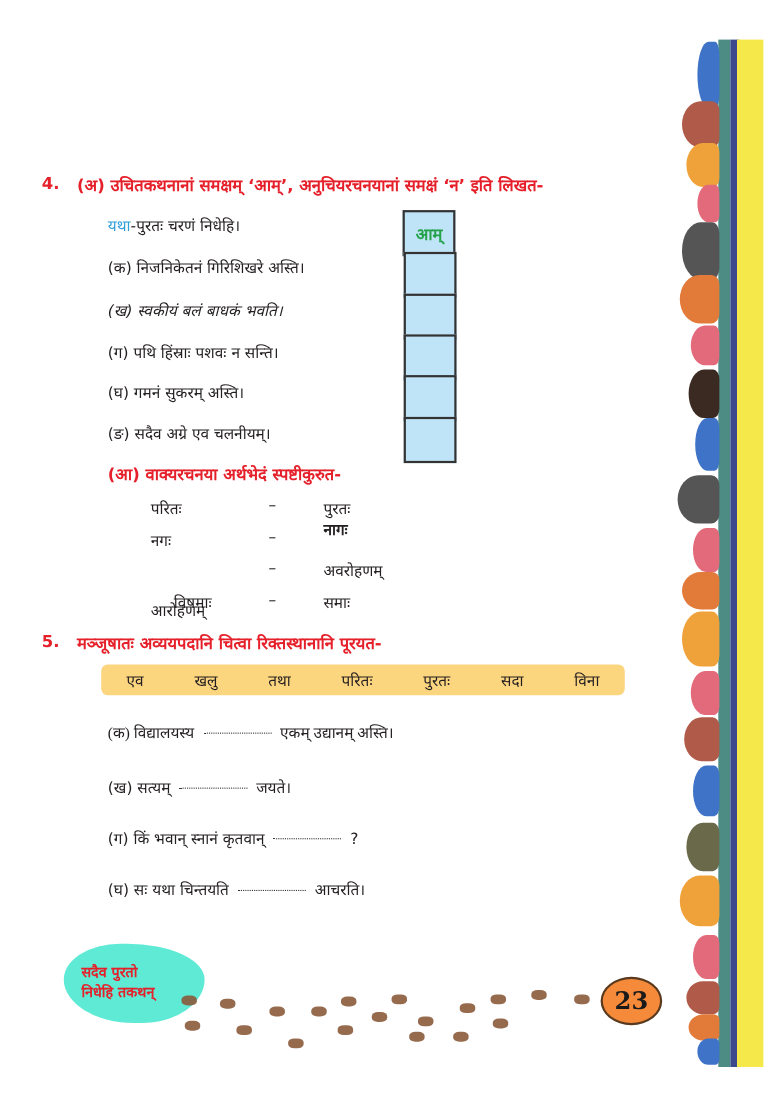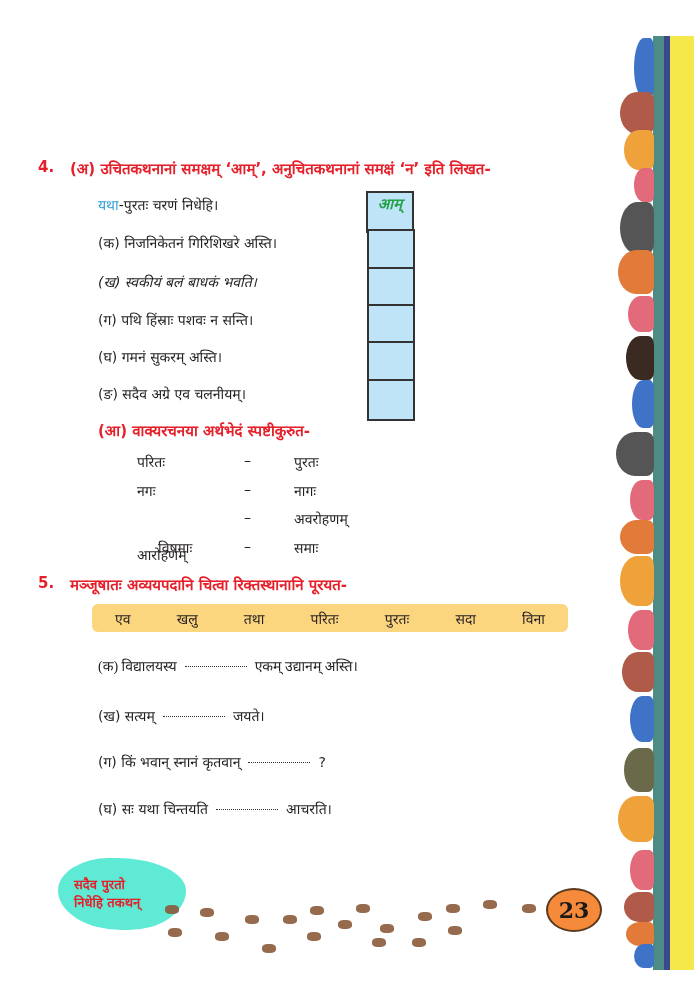--- a/index.html
+++ b/index.html
@@ -4,21 +4,21 @@
 <style>
   html, body { margin:0; padding:0; }
   body { width:700px; height:1000px; background:#ffffff; position:relative; overflow:hidden;
          font-family:"DejaVu Sans","Liberation Sans",sans-serif; color:#231f20; }
   .abs { position:absolute; }
   .q-num { font-size:15px; font-weight:bold; color:#e5202a; }
   .q-title { font-size:15px; font-weight:bold; color:#e5202a; white-space:nowrap; }
   .line { font-size:14px; white-space:nowrap;text-align:center; }
   .yatha { color:#2f9fd8; }
   .box { position:absolute; width:48px; height:42px; background:#bfe3f7; border:2px solid #333; box-sizing:border-box;
-         display:flex; justify-content:center;font-style:italic; }
+         display:flex; align-items:center; justify-content:center; }
   .box span { color:#23a24a; font-weight:bold; font-size:15px; }
   .pair { position:absolute; font-size:14px; }
   .wordbox { position:absolute; left:92px; top:604px; width:476px; height:28px; background:#fcd57f; border-radius:6px;
              display:flex; align-items:center; justify-content:space-around; font-size:14px; }
   .dots { display:inline-block; width:62px; border-bottom:1.5px dotted #333; margin:0 8px; height:10px; vertical-align:top; }
   
   .yellow-strip { position:absolute; left:670px; top:36px; width:24px; height:934px; background:#f4e84a; }
   .blue-bar { position:absolute; left:664px; top:36px; width:8px; height:934px; background:#3a4a8c; }
   .teal-bar { position:absolute; left:653px; top:36px; width:11px; height:934px; background:#4c8c84; }
   .fig { position:absolute; border-radius:50% 20% 20% 50%; }
@@ -55,21 +55,21 @@
   <div class="fig" style="left:630px;top:696px;width:24px;height:46px;background:#3f73c8;"></div>
   <div class="fig" style="left:624px;top:748px;width:30px;height:44px;background:#6a6a4a;"></div>
   <div class="fig" style="left:618px;top:796px;width:36px;height:46px;background:#f0a23a;"></div>
   <div class="fig" style="left:630px;top:850px;width:24px;height:40px;background:#e26a7a;"></div>
   <div class="fig" style="left:624px;top:892px;width:30px;height:30px;background:#b05a4a;"></div>
   <div class="fig" style="left:626px;top:922px;width:28px;height:24px;background:#e27a3a;"></div>
   <div class="fig" style="left:634px;top:944px;width:20px;height:24px;background:#3f73c8;"></div>
 </div>
 
 <div class="abs q-num" style="left:38px;top:158px;">4.</div>
-<div class="abs q-title" style="left:70px;top:158px;">(अ) उचितकथनानां समक्षम् ‘आम्’, अनुचितकथनानां समक्षं ‘न’ इति लिखत-</div>
+<div class="abs q-title" style="left:70px;top:158px;">(अ) उचितकथनानां समक्षम् ‘आम्’, अनुचियरचनयानां समक्षं ‘न’ इति लिखत-</div>
 
 <div class="abs line" style="left:98px;top:195px;">
   <span class="yatha">यथा</span><span>-पुरतः चरणं निधेहि।</span>
 </div>
 <div class="box" style="left:366px;top:191px;">
   <span>आम्</span>
 </div>
 
 <div class="abs line" style="left:98px;top:233px;">
   <span>(क)</span> <span>निजनिकेतनं गिरिशिखरे अस्ति।</span>
@@ -98,21 +98,21 @@
 
 <div class="abs q-title" style="left:98px;top:420px;">(आ) वाक्यरचनया अर्थभेदं स्पष्टीकुरुत-</div>
 
 <div>
   <span class="pair" style="left:137px;top:452px;">परितः</span>
   <span class="pair" style="left:244px;top:452px;">–</span>
   <span class="pair" style="left:294px;top:452px;">पुरतः</span>
 
   <span class="pair" style="left:137px;top:481px;">नगः</span>
   <span class="pair" style="left:244px;top:481px;">–</span>
-  <span class="pair" style="left:294px;top:481px;">नागः</span>
+  <span class="pair" style="left:294px;top:471px;font-weight:bold;">नागः</span>
 
   <span class="pair" style="left:137px;top:509px;margin-top:36px;">आरोहणम्</span>
   <span class="pair" style="left:244px;top:509px;">–</span>
   <span class="pair" style="left:294px;top:509px;">अवरोहणम्</span>
 
   <span class="pair" style="left:137px;top:538px;margin-left:21px;">विषमाः</span>
   <span class="pair" style="left:244px;top:538px;">–</span>
   <span class="pair" style="left:294px;top:538px;">समाः</span>
 </div>
 

